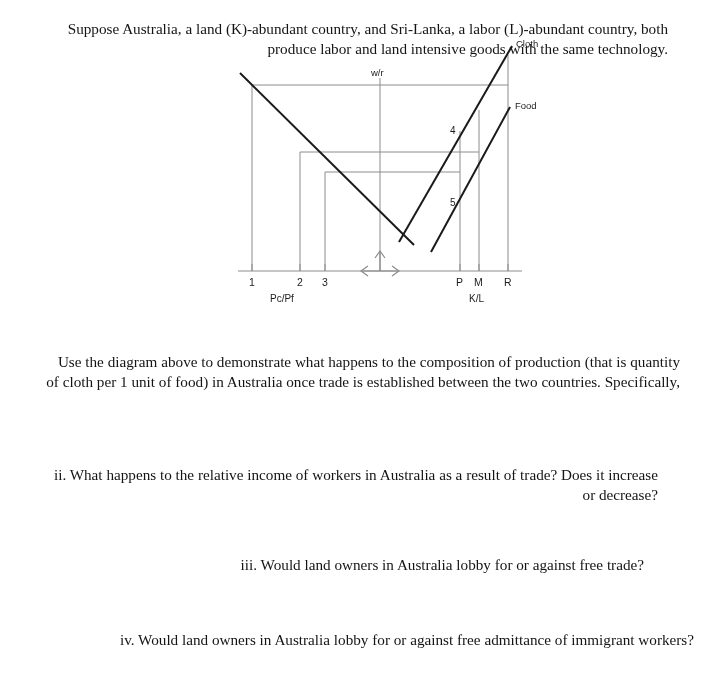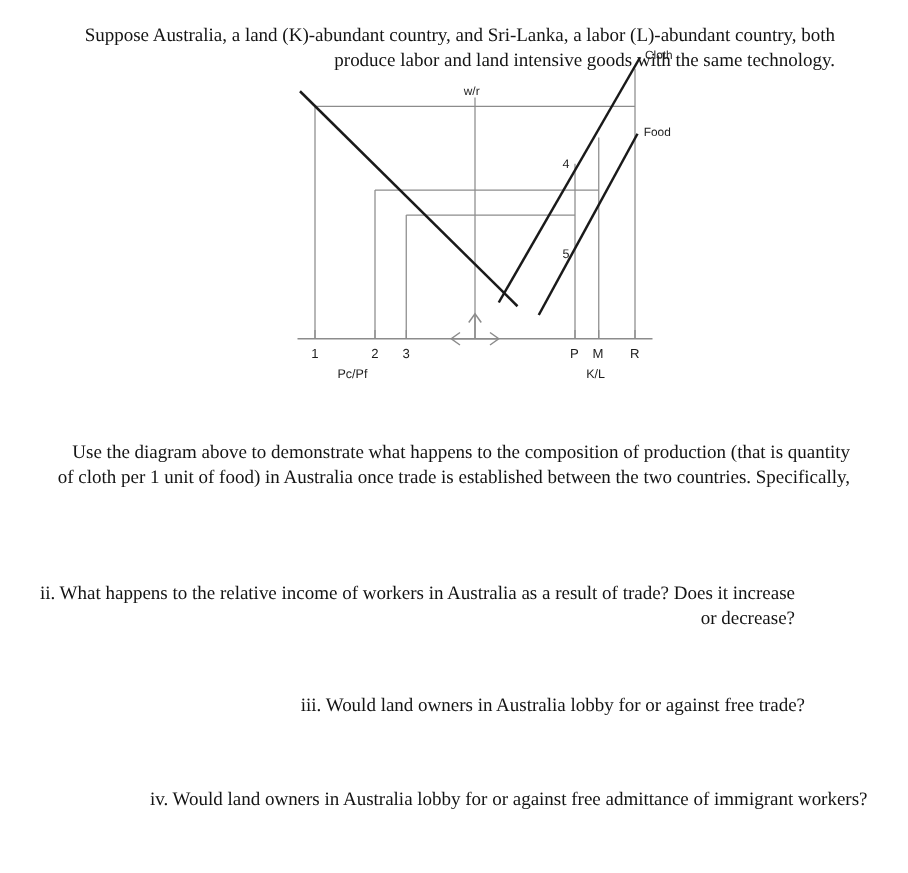--- a/index.html
+++ b/index.html
@@ -37,21 +37,21 @@
     left: 28px;
     top: 337px;
     width: 652px;
   }
   #q1-line {
     left: 28px;
     top: 376px;
     width: 600px;
   }
   #q2-paragraph {
-    left: 26px;
+    left: 48px;
     top: 450px;
     width: 610px;
   }
   #q3-paragraph {
     left: 34px;
     top: 540px;
     width: 610px;
   }
   #q4-paragraph {
     left: 34px;

